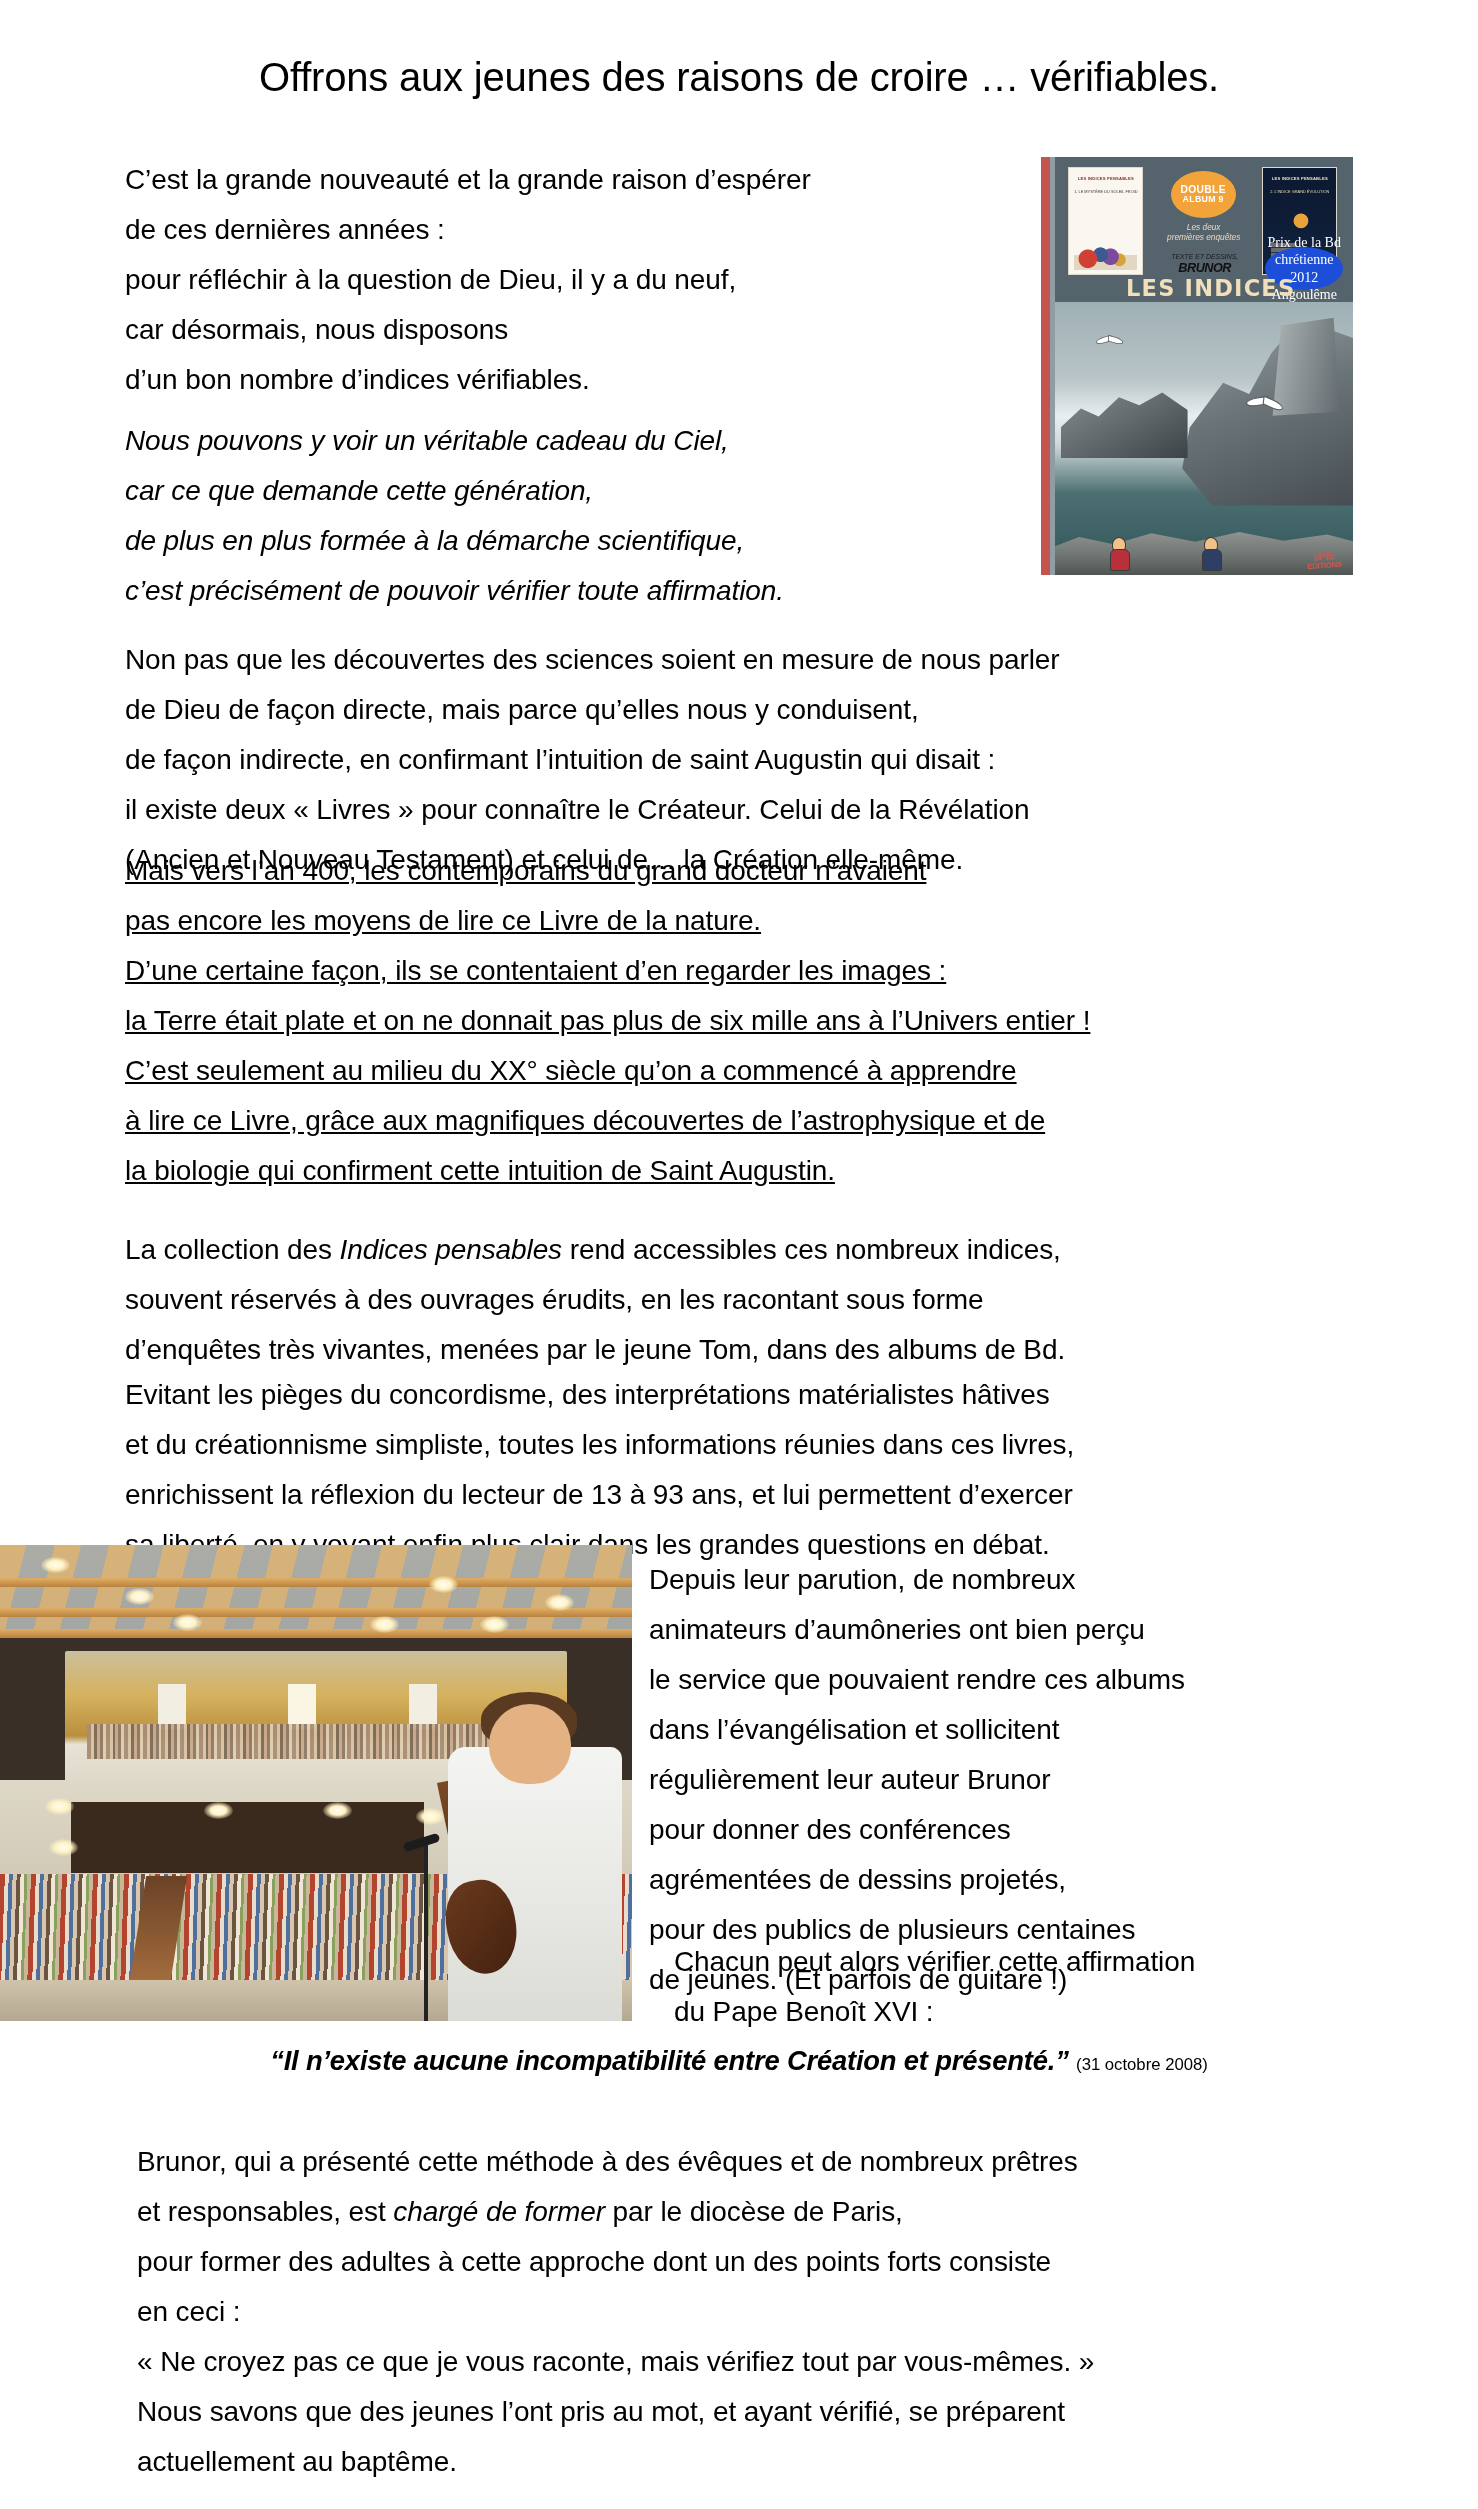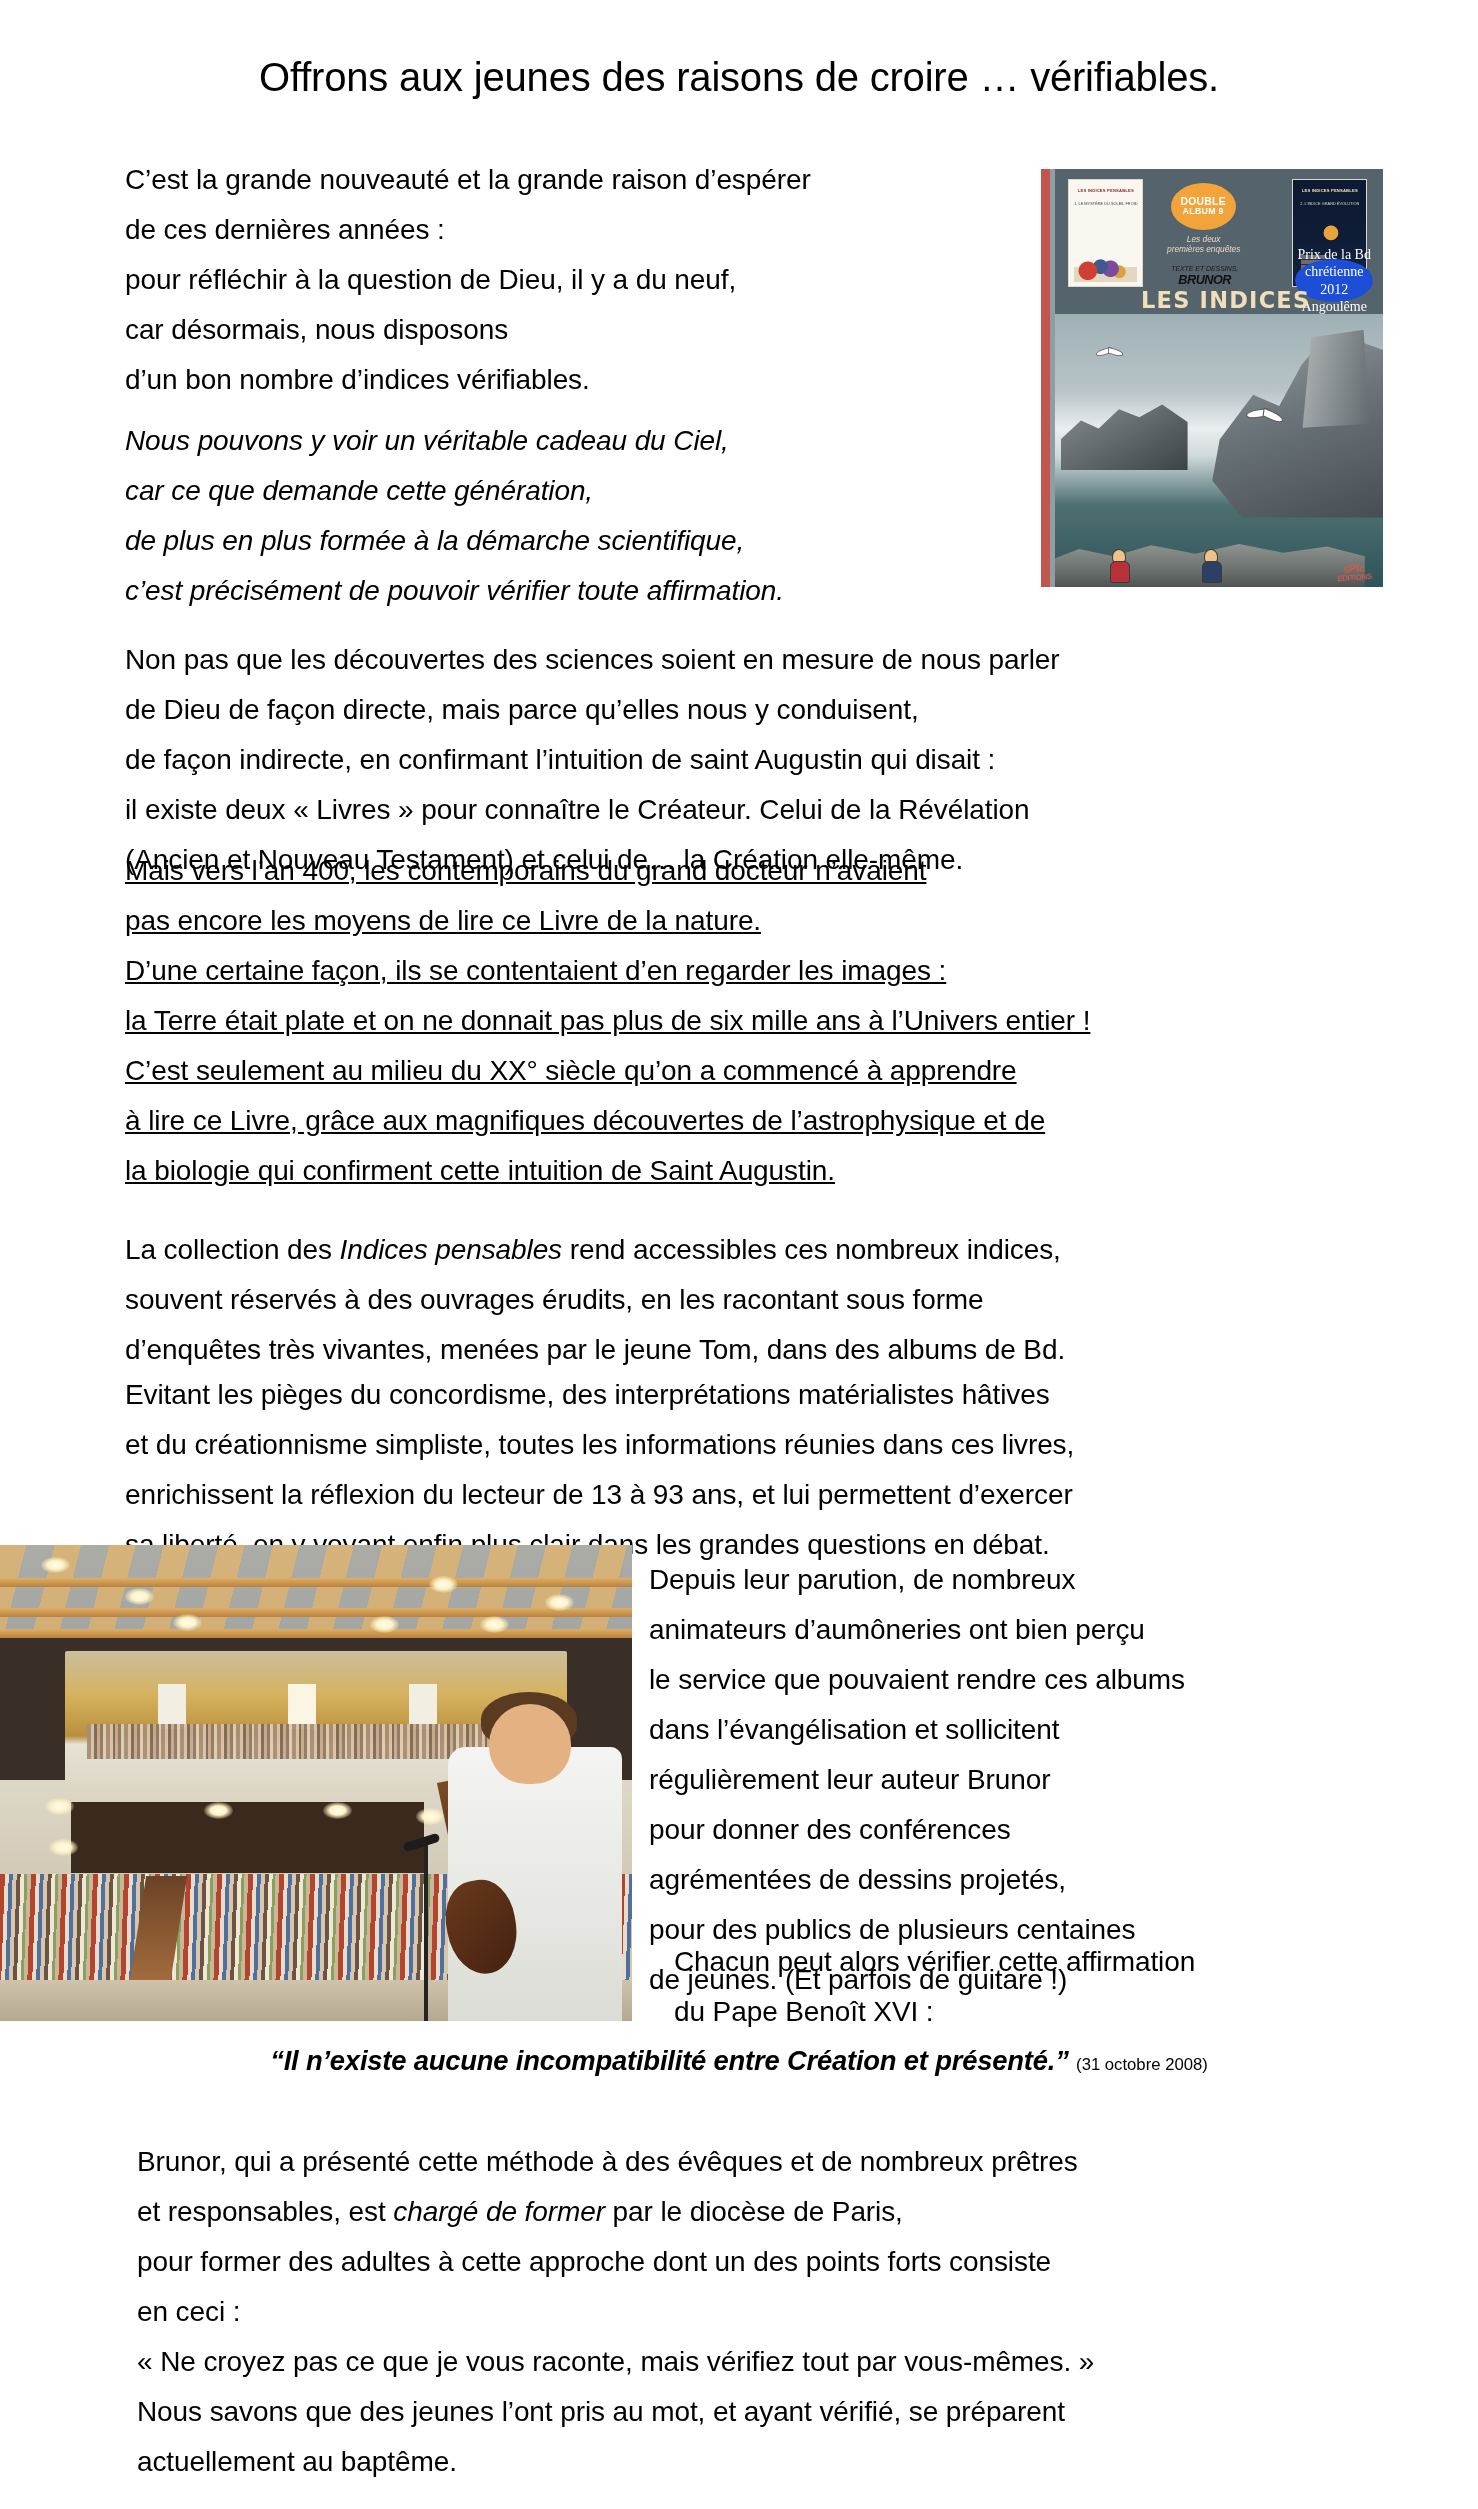--- a/index.html
+++ b/index.html
@@ -73,25 +73,26 @@
     letter-spacing: 0;
   }
 
   
   #para-final { left: 137px; top: 2137px; width: 1313px; }
 
   
   #book-image {
     position: absolute;
     left: 1041px;
-    top: 169px;
-    width: 342px;
+    top: 157px;
+    width: 284px;
     height: 418px;
     overflow: hidden;
     background: #c9d5d8;
+    padding-left: 28px;
   }
   .bk-spine {
     position: absolute; left: 0; top: 0; width: 8.8px; height: 100%;
     background: #c2564f;
   }
   .bk-spine2 {
     position: absolute; left: 8.8px; top: 0; width: 4.9px; height: 100%;
     background: #8e9ea3;
   }
   

